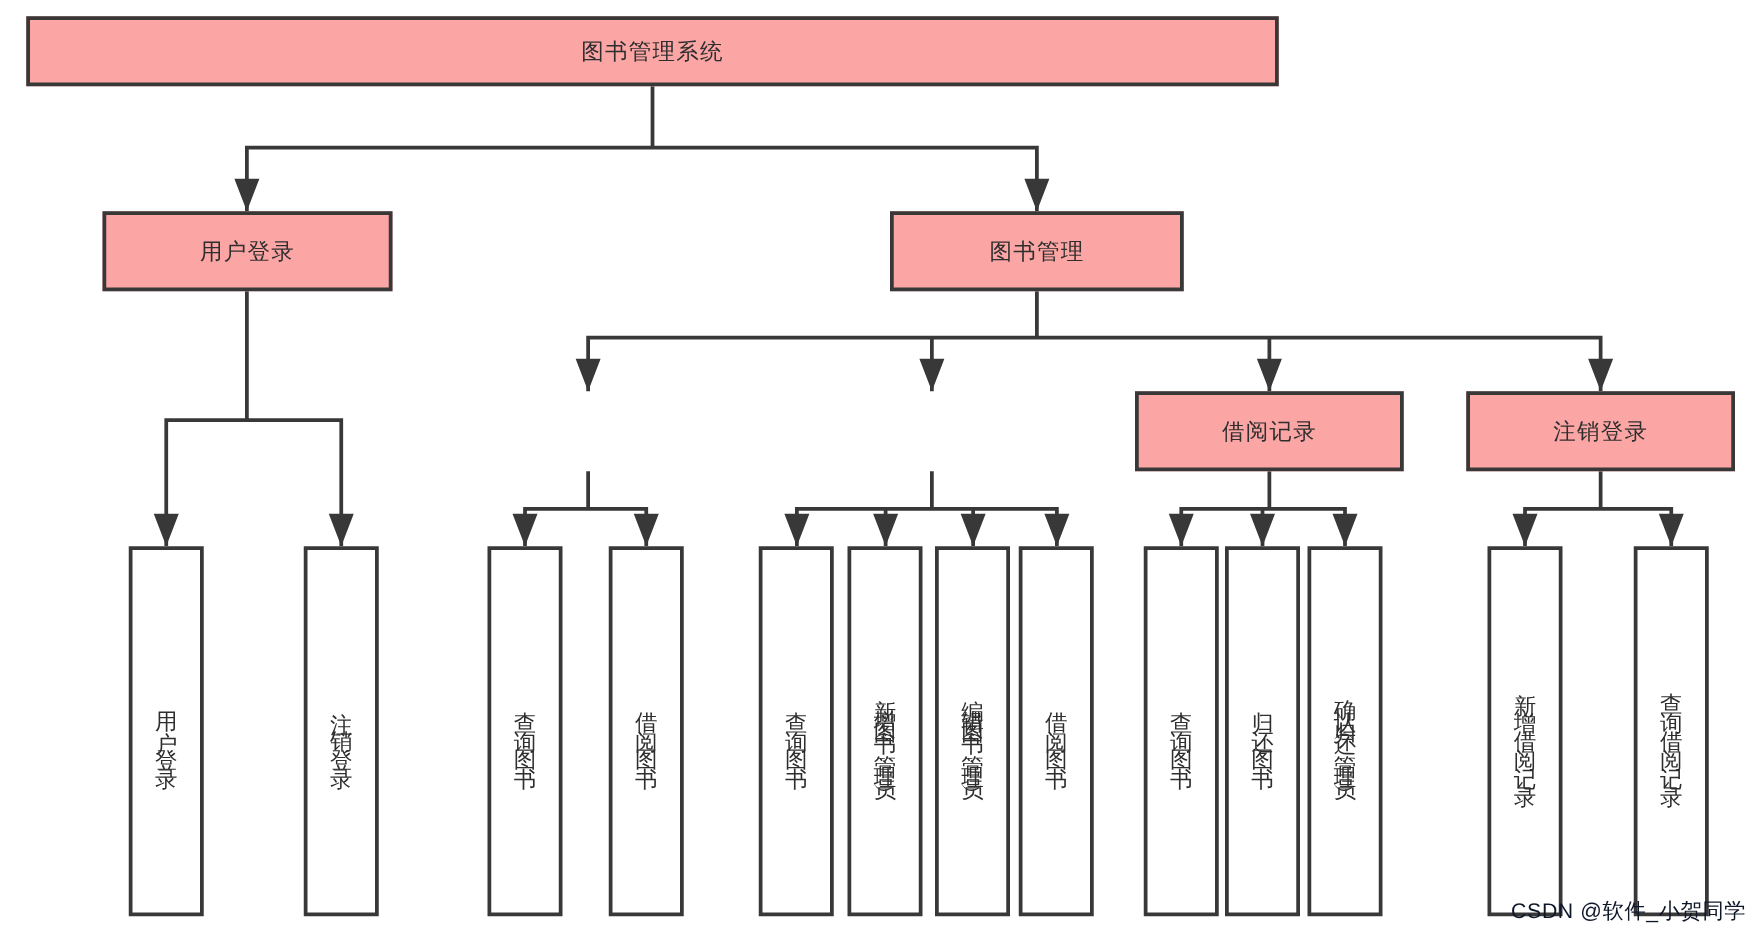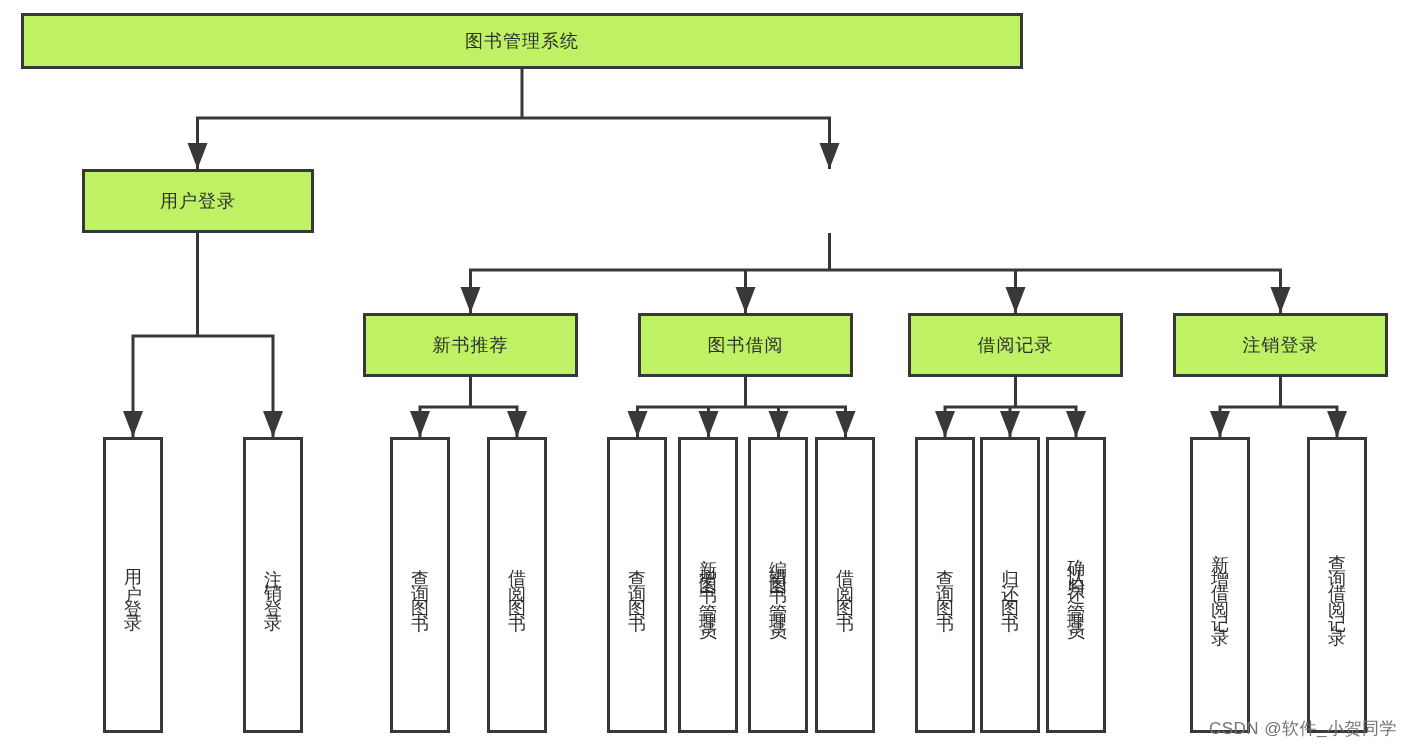--- a/index.html
+++ b/index.html
@@ -2,35 +2,35 @@
 <html><head>
 <meta charset="utf-8">
 <style>
   html,body{margin:0;padding:0;background:#ffffff;}
   .canvas{
     position:relative;width:1405px;height:747px;background:#ffffff;overflow:hidden;
     font-family:"Liberation Sans","DejaVu Sans",sans-serif;color:#2e2e2e;
   }
   .connectors{position:absolute;left:0;top:0;z-index:1;}
   .box{
-    position:absolute;box-sizing:border-box;background:#bef264;border:3px solid #383838;
+    position:absolute;box-sizing:border-box;background:#fca5a5;border:3px solid #383838;
     display:flex;align-items:center;justify-content:center;z-index:2;
     font-size:18px;letter-spacing:1px;white-space:nowrap;
   }
   .vbox{
     position:absolute;box-sizing:border-box;background:#ffffff;border:3px solid #383838;
     top:437px;height:296px;width:60px;display:flex;align-items:center;justify-content:center;z-index:2;
   }
   .vlabel{
     writing-mode:vertical-rl;text-orientation:mixed;font-size:18px;letter-spacing:15px;
     line-height:1;white-space:nowrap;
   }
   .vlabel.long{letter-spacing:9px;}
   .watermark{
-    position:absolute;right:8px;bottom:7px;z-index:5;font-size:17px;color:#737373;
+    position:absolute;right:8px;bottom:7px;z-index:5;font-size:17px;color:#0f172a;
     letter-spacing:0.5px;white-space:nowrap;
   }
 </style>
 </head>
 <body>
 
 <div class="canvas">
 
   <svg class="connectors" width="1405" height="747" viewBox="0 0 1405 747" aria-hidden="true">
     <path fill="none" stroke="#383838" stroke-width="3" d="
@@ -73,23 +73,22 @@
       M1000 411 L1020 411 L1010 437 Z
       M1066 411 L1086 411 L1076 437 Z
       M1210 411 L1230 411 L1220 437 Z
       M1327 411 L1347 411 L1337 437 Z
     "></path>
   </svg>
 
   <div class="box" style="left:21px;top:13px;width:1002px;height:56px">图书管理系统</div>
 
   <div class="box" style="left:82px;top:169px;width:232px;height:64px">用户登录</div>
+  <div class="box" style="left:712px;top:169px;width:235px;height:64px">图书管理</div>
 
-  <div class="box" style="left:363px;top:313px;width:215px;height:64px">新书推荐</div>
-  <div class="box" style="left:638px;top:313px;width:215px;height:64px">图书借阅</div>
   <div class="box" style="left:908px;top:313px;width:215px;height:64px">借阅记录</div>
   <div class="box" style="left:1173px;top:313px;width:215px;height:64px">注销登录</div>
 
   <div class="vbox" style="left:103px">
     <span class="vlabel">用户登录</span>
   </div>
   <div class="vbox" style="left:243px">
     <span class="vlabel">注销登录</span>
   </div>
 

